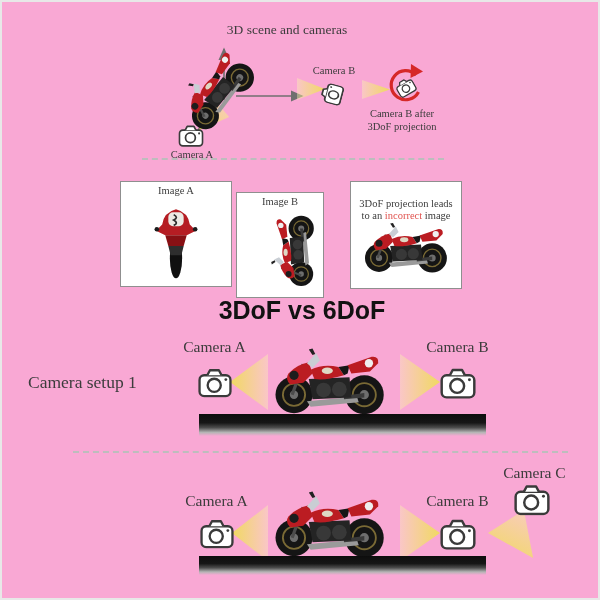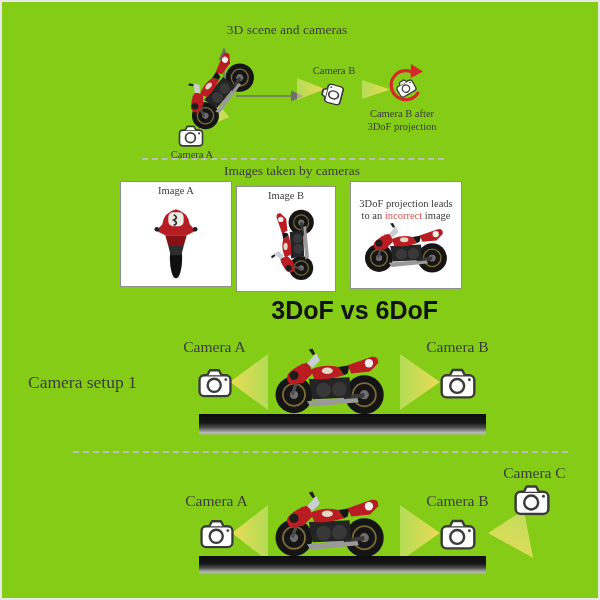--- a/index.html
+++ b/index.html
@@ -1,18 +1,18 @@
 <!DOCTYPE html>
 <html><head>
 <meta charset="utf-8">
 <style>
   html,body { margin:0; padding:0; background:#fff; }
   #canvas {
     position:relative; width:600px; height:600px;
-    background:#84cc16; overflow:hidden;
+    background:#f9a8d4; overflow:hidden;
     border:2px solid #e8e8e8; box-sizing:border-box;
     font-family:"Liberation Serif", serif; color:#3c3c3c;
   }
   .abs { position:absolute; }
   .serif { font-family:"Liberation Serif", serif; color:#3c3c3c; }
   .center { text-align:center; }
   .lbl-xs { font-size:10.5px; line-height:12px; }
   .lbl-sm { font-size:13.5px; }
   .lbl-cam { font-size:15.5px; }
   .lbl-setup { font-size:17.5px; }
@@ -130,51 +130,50 @@
     <path d="M31 13 A14.5 14.5 0 1 0 33.5 30" fill="none" stroke="#d62828" stroke-width="3.2"></path>
     <path d="M26 2 L38 9.5 L25.5 16 Z" fill="#d62828"></path>
   </svg>
   <div class="abs serif lbl-xs center" style="left:348px;top:105px;width:104px;line-height:13px">
     <div>Camera B after</div>
     <div>3DoF projection</div>
   </div>
 
   <div class="abs dashed" style="left:140px;top:156px;width:302px"></div>
 
-  <div class="abs serif lbl-sm center" style="left:190px;top:161px;width:200px;">Images taken by cameras</div>
 
   <div class="abs imgbox" style="left:118px;top:179px;width:112px;height:106px">
     <div class="serif lbl-xs center" style="margin-top:3px">Image A</div>
     <svg style="position:absolute;left:32px;top:23px;width:46px;height:76px" viewBox="0 0 60 96">
         <use href="#moto-front"></use>
       </svg>
   </div>
 
-  <div class="abs imgbox" style="left:234px;top:184px;width:100px;height:106px">
+  <div class="abs imgbox" style="left:234px;top:190px;width:88px;height:106px">
     <div class="serif lbl-xs center" style="margin-top:3px">Image B</div>
     <svg style="position:absolute;left:11px;top:33px;width:86px;height:48px;transform:rotate(-90deg)" viewBox="0 0 140 80">
         <use href="#moto-side"></use>
       </svg>
   </div>
 
   <div class="abs imgbox" style="left:348px;top:179px;width:112px;height:108px">
     <div class="serif lbl-xs center" style="margin-top:16px">
       <div>3DoF projection leads</div>
       <div>
         <span>to an</span>
         <span class="incorrect">incorrect</span>
         <span>image</span>
       </div>
     </div>
     <svg style="position:absolute;left:5px;top:36px;width:102px;height:56px" viewBox="0 0 140 80">
         <use href="#moto-side"></use>
       </svg>
   </div>
 
-  <div class="abs main-title center" style="left:136px;top:294px;width:300px;text-align:right;">3DoF vs 6DoF</div>
+  <div class="abs main-title center" style="left:150px;top:294px;width:300px;">3DoF vs 6DoF</div>
 
   <div class="abs serif lbl-setup" style="left:26px;top:370px;">Camera setup 1</div>
 
   <div class="abs serif lbl-cam center" style="left:170px;top:336px;width:85px">Camera A</div>
   <div class="abs serif lbl-cam center" style="left:413px;top:336px;width:85px">Camera B</div>
 
   <div class="abs cone right" style="left:228px;top:352px;width:38px;height:56px"></div>
   <div class="abs cone left" style="left:398px;top:352px;width:40px;height:56px"></div>
 
   <svg class="abs" style="left:196px;top:366px;width:34px;height:30px" viewBox="0 0 44 38">

